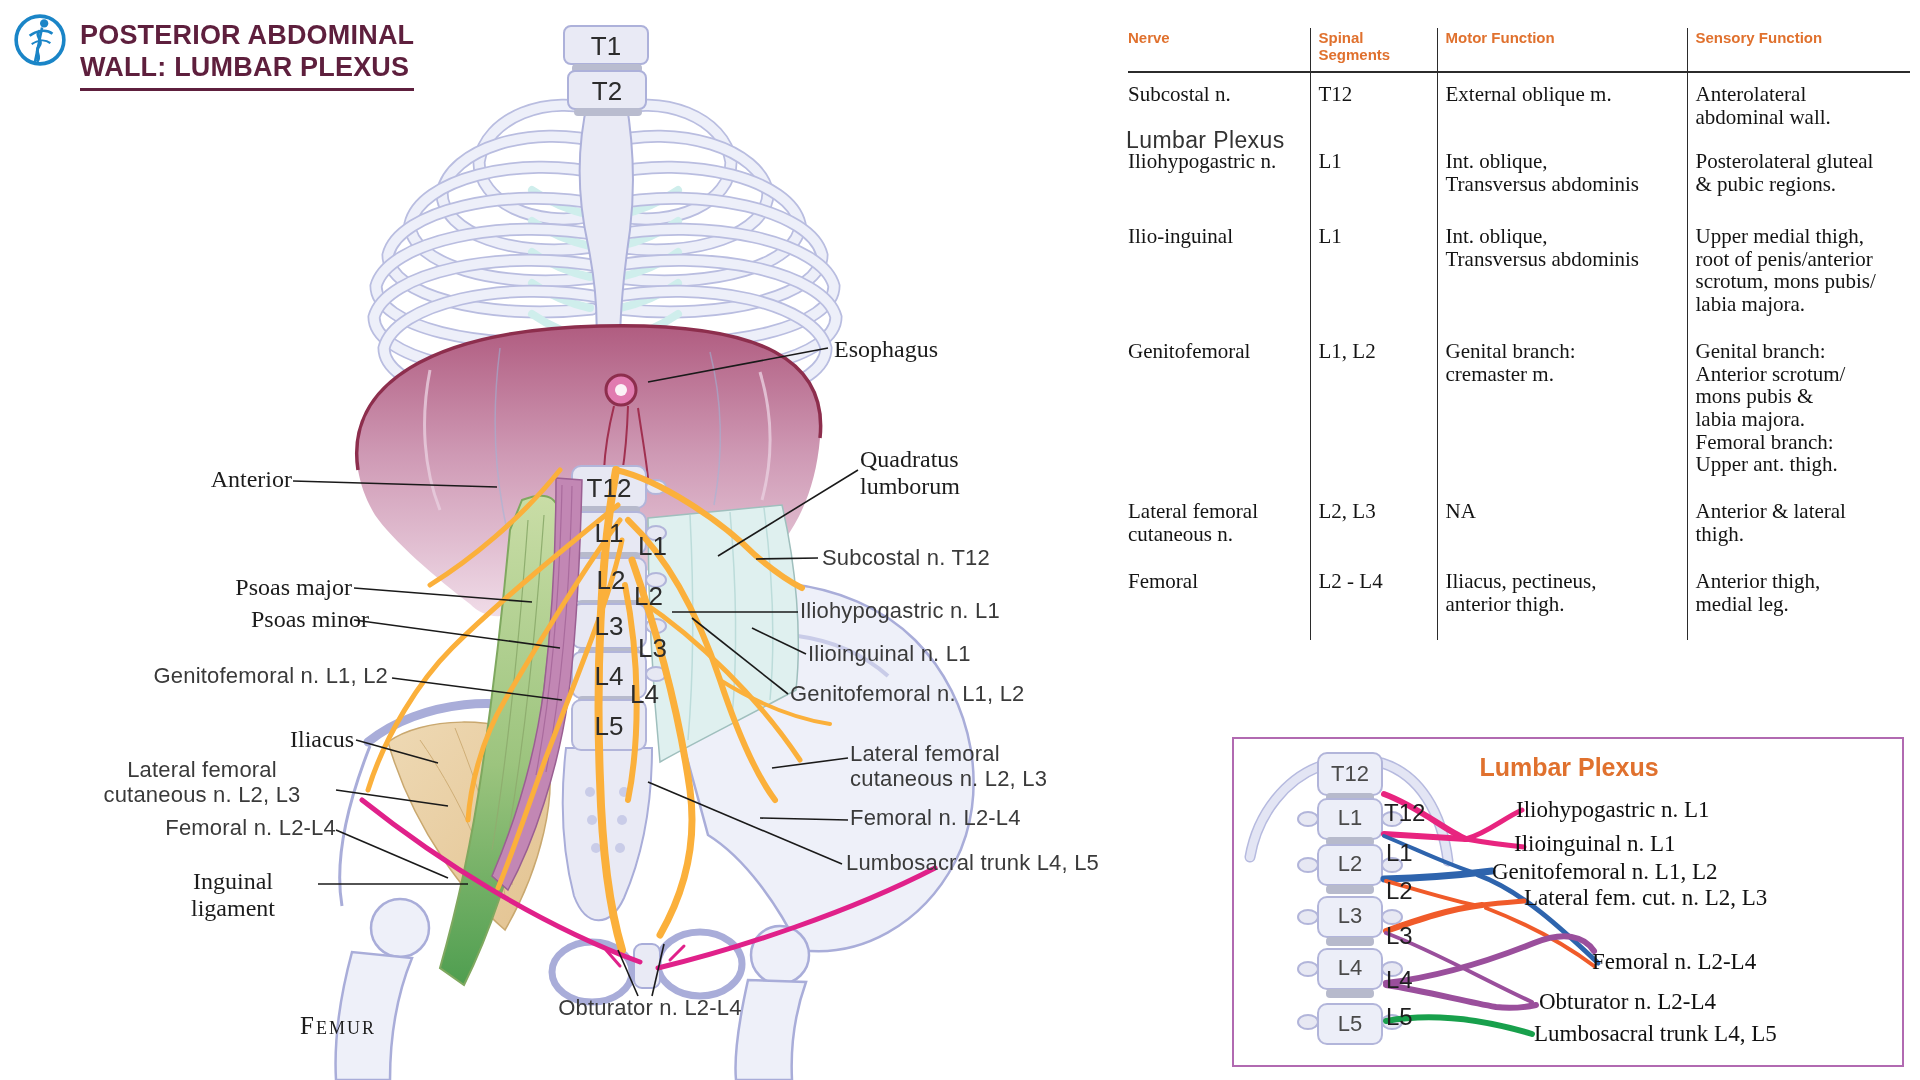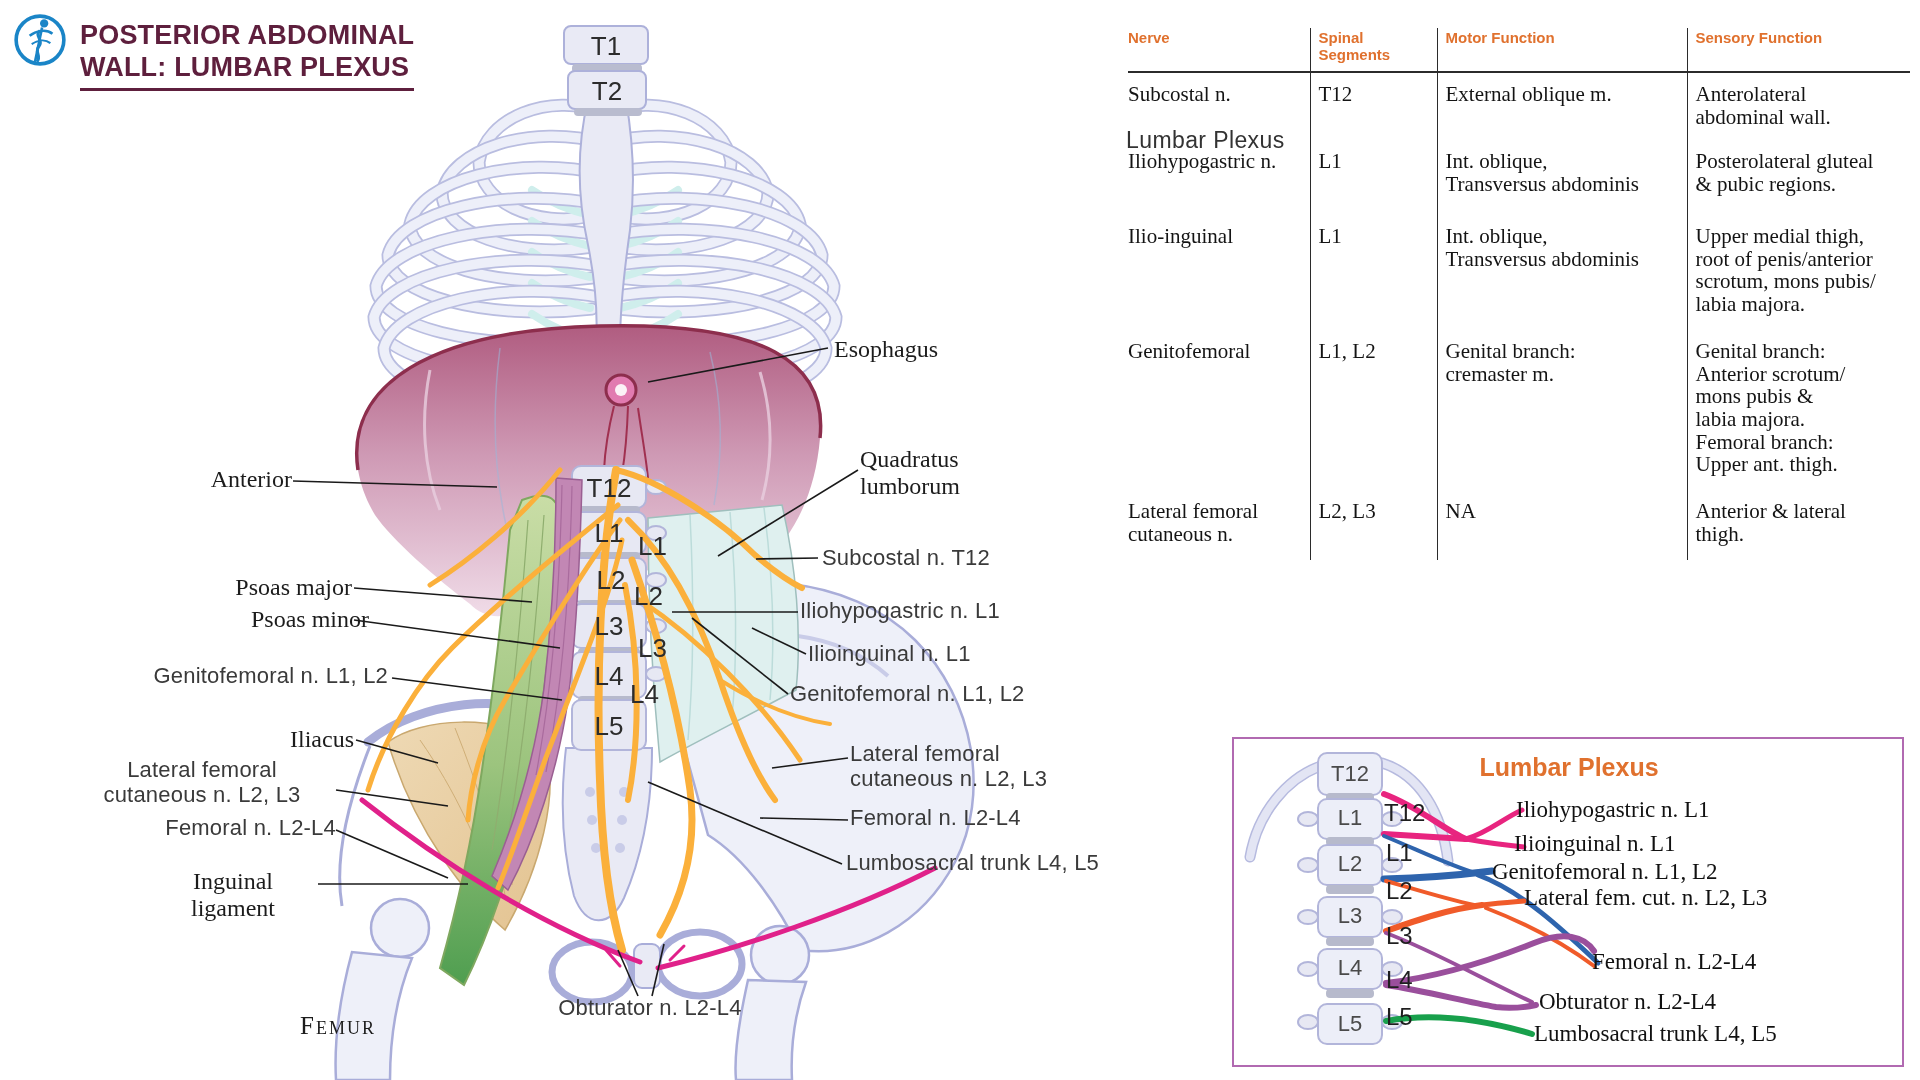--- a/index.html
+++ b/index.html
@@ -360,20 +360,28 @@
 Upper ant. thigh.</td>
       </tr>
       <tr style="height:70px">
         <td>Lateral femoral
 cutaneous n.</td>
         <td>L2, L3</td>
         <td>NA</td>
         <td>Anterior &amp; lateral
 thigh.</td>
       </tr>
+      <tr style="height:80px">
+        <td>Femoral</td>
+        <td>L2 - L4</td>
+        <td>Iliacus, pectineus,
+anterior thigh.</td>
+        <td>Anterior thigh,
+medial leg.</td>
+      </tr>
     </tbody>
   </table>
   <div class="tbl-overlay">Lumbar Plexus</div>
 
   <div class="plexus">
     <svg width="664" height="322" viewBox="0 0 664 322">
 
       <path d="M84 28 C54 40 24 72 16 118" fill="none" stroke="#b6badf" stroke-width="11" stroke-linecap="round"></path>
       <path d="M84 28 C54 40 24 72 16 118" fill="none" stroke="#e3e5f4" stroke-width="8" stroke-linecap="round"></path>
       <path d="M148 24 C186 36 208 74 214 122" fill="none" stroke="#b6badf" stroke-width="11" stroke-linecap="round"></path>

